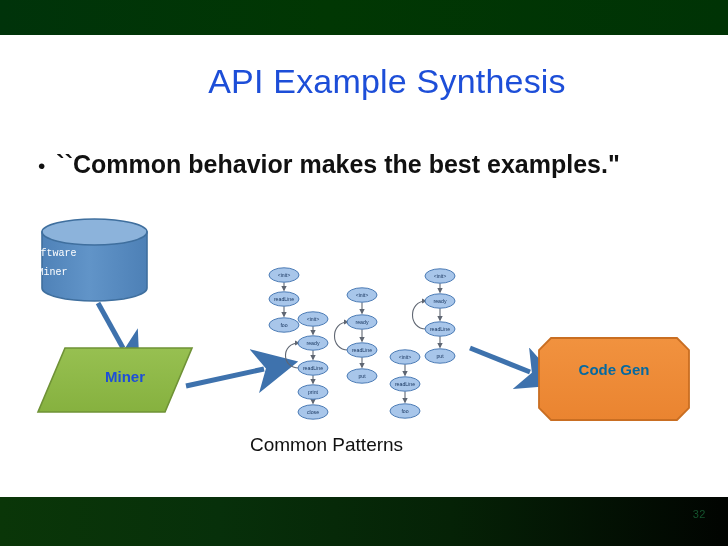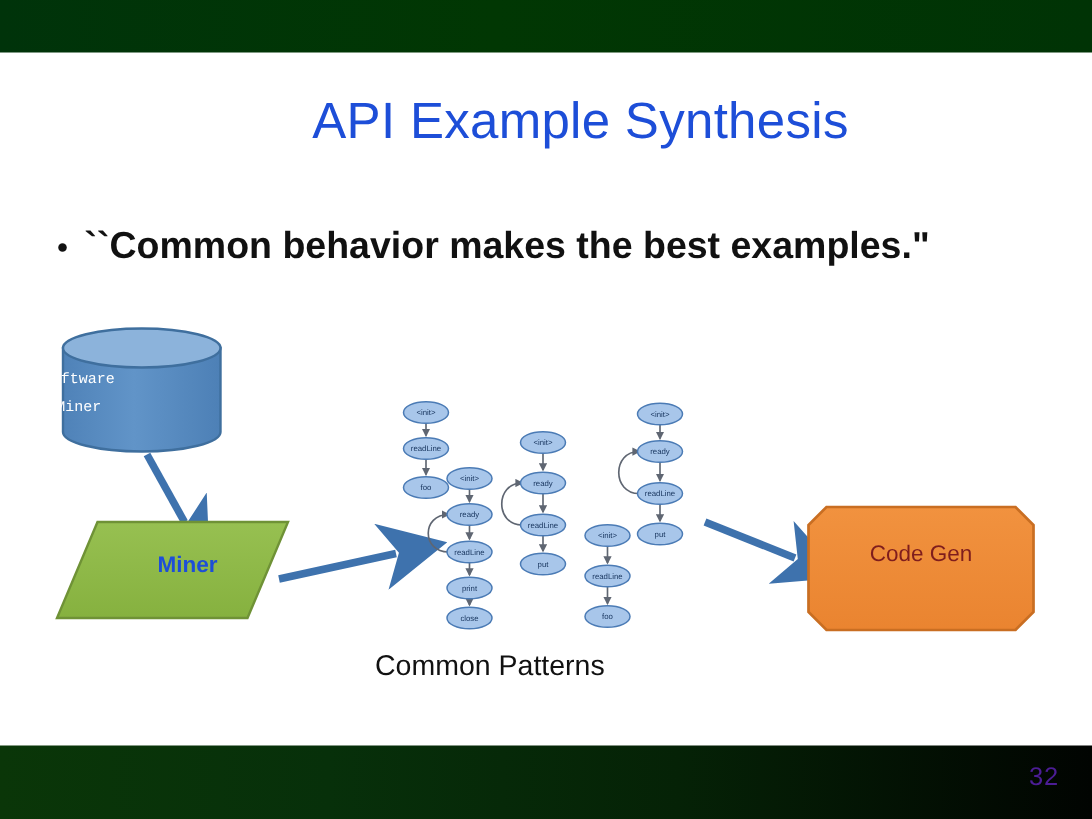--- a/index.html
+++ b/index.html
@@ -28,22 +28,22 @@
   .bar-bottom {
     position: absolute;
     left: 0; top: 497px;
     width: 728px; height: 49px;
     background: linear-gradient(to right, #0a3608 0%, #07300a 30%, #052206 62%, #010401 100%);
   }
   .page-num {
     position: absolute;
     right: 22px;
     top: 508px;
-    color: #4c1d95;
-    font-size: 17px;
+    color: #14532d;
+    font-size: 11px;
     letter-spacing: .5px;
   }
 
   
   .title {
     position: absolute;
     left: 0; top: 62px;
     width: 728px;
     text-align: center;
     font-size: 34px;
@@ -109,23 +109,23 @@
     font-weight: bold;
     pointer-events: none;
   }
 
   
   .codegen-label {
     position: absolute;
     left: 538px; top: 161px;
     width: 152px;
     text-align: center;
-    color: #7f1d1d;
+    color: #0369a1;
     font-size: 15px;
-    font-weight: normal;
+    font-weight: bold;
     pointer-events: none;
   }
 
   .caption {
     position: absolute;
     left: 250px; top: 234px;
     width: 232px;
     font-size: 19px;
     color: #111;
   }

